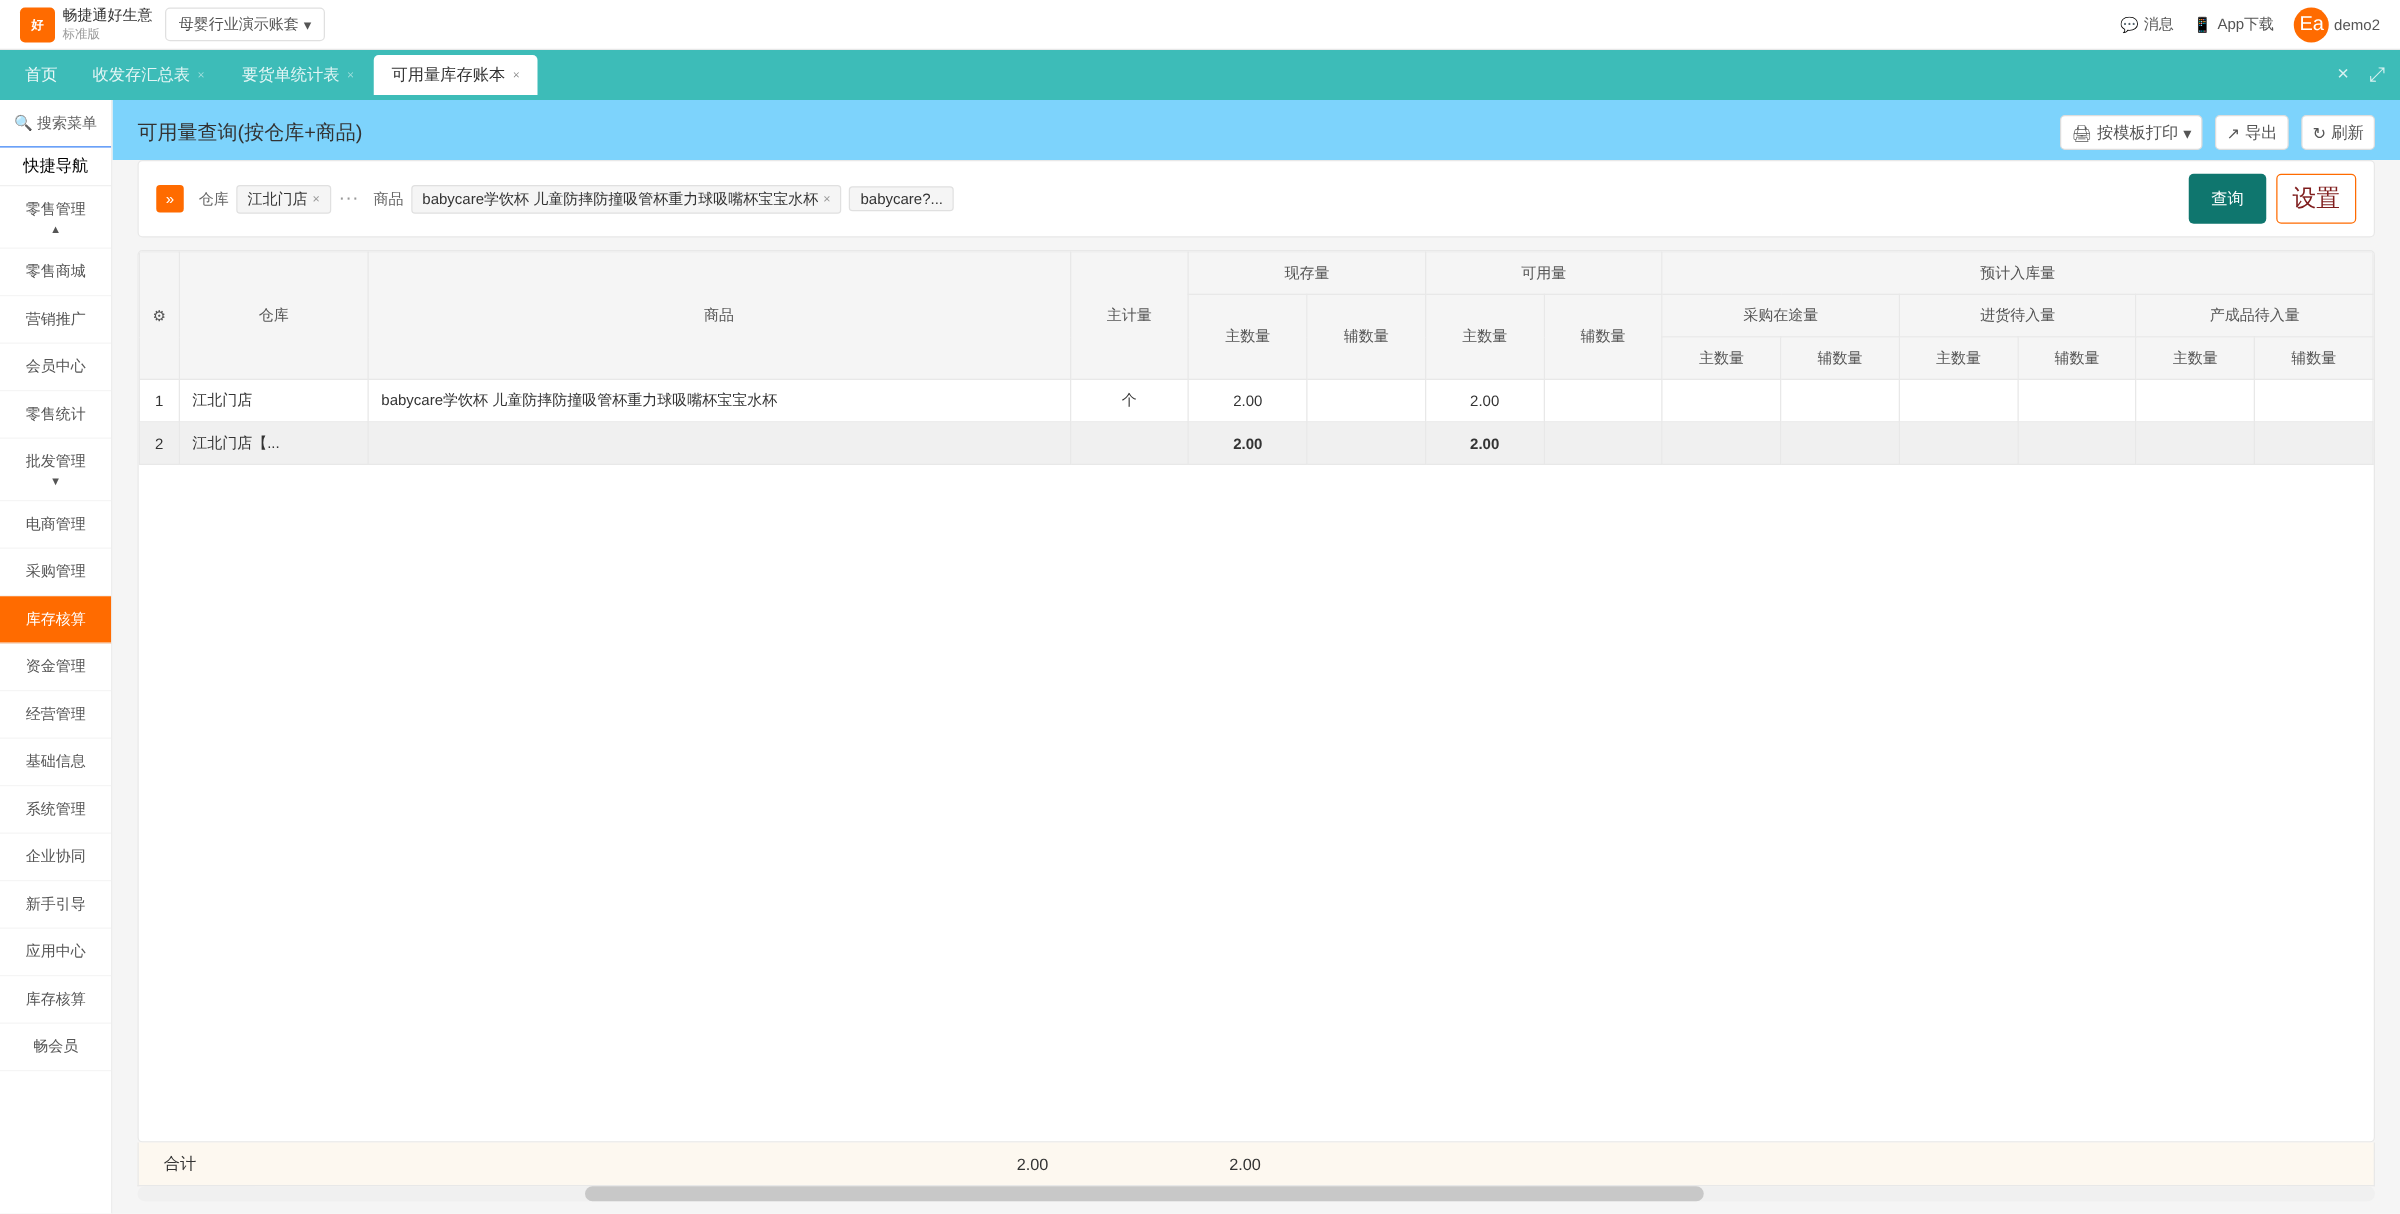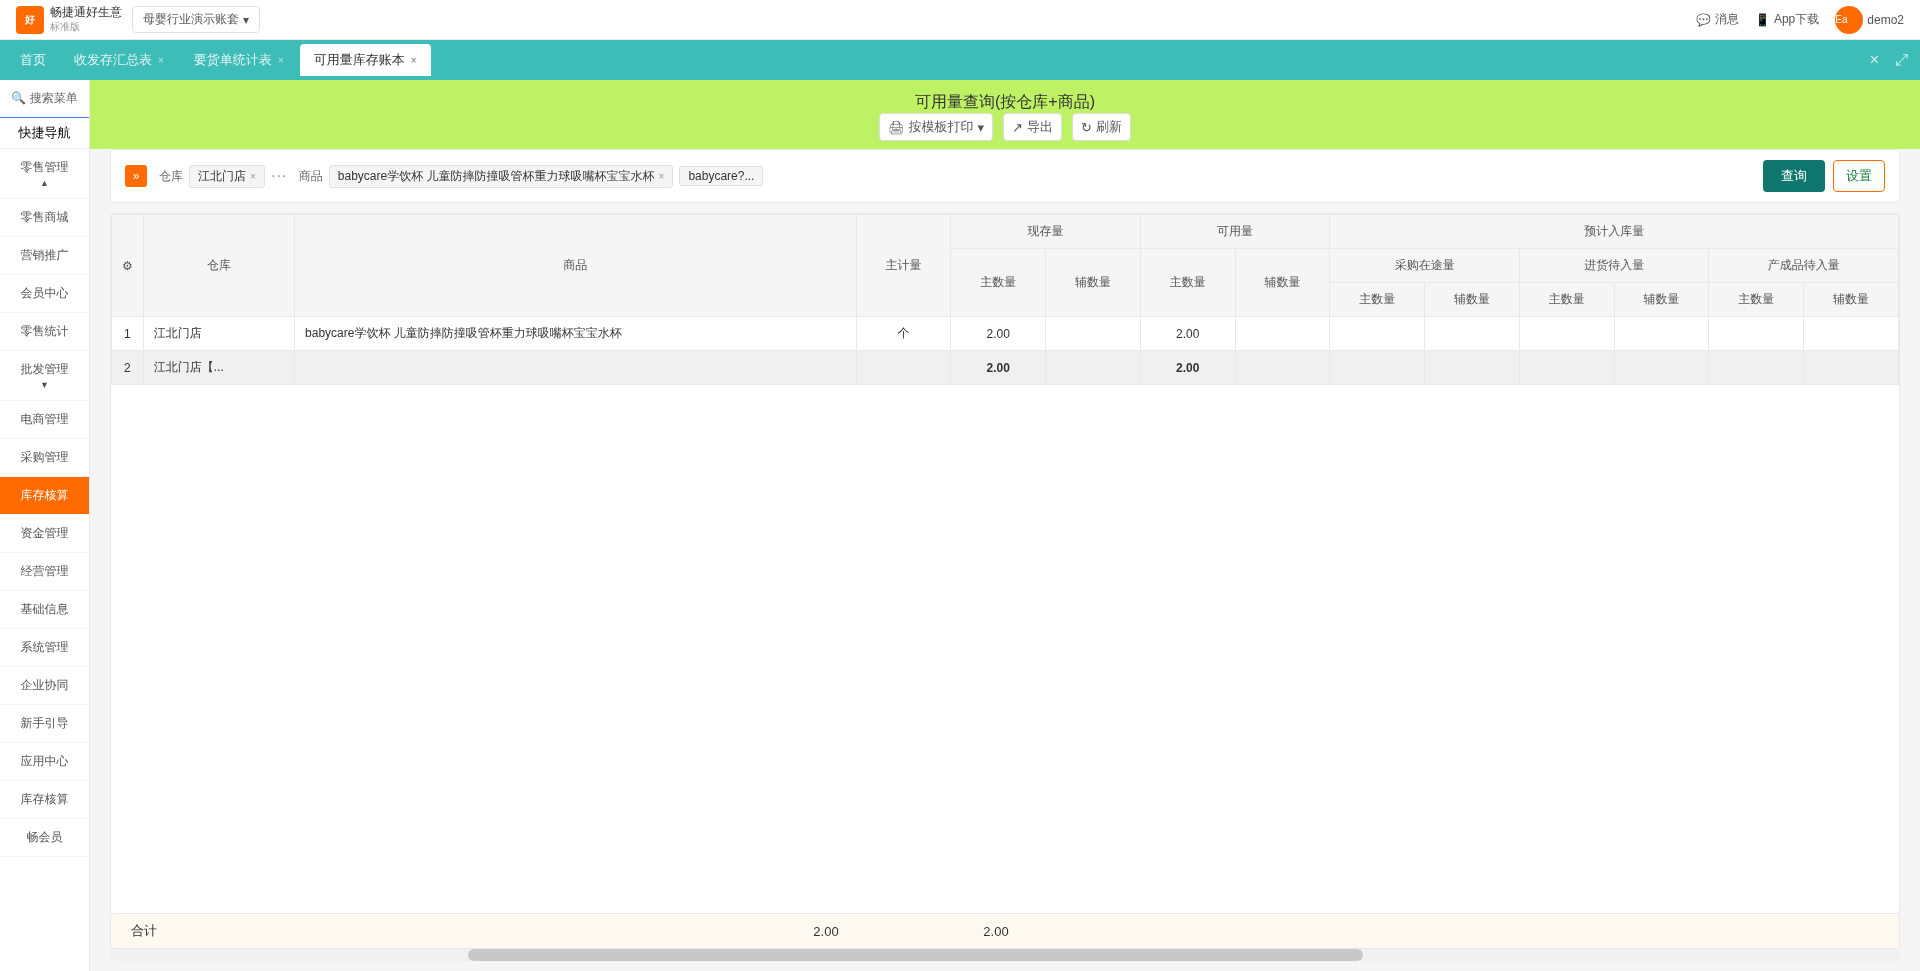--- a/index.html
+++ b/index.html
@@ -19,21 +19,21 @@
     .top-bar-left { display: flex; align-items: center; gap: 10px; }
     .logo-area { display: flex; align-items: center; gap: 6px; }
     .logo-icon { width: 28px; height: 28px; background: #ff6b00; border-radius: 4px; display: flex; align-items: center; justify-content: center; color: #fff; font-size: 10px; font-weight: bold; }
     .logo-text { font-size: 12px; color: #333; line-height: 1.3; }
     .logo-sub { font-size: 10px; color: #999; }
     .industry-selector {
       display: flex; align-items: center; gap: 4px; padding: 4px 10px; border: 1px solid #e0e0e0; border-radius: 4px; cursor: pointer; font-size: 12px; color: #555;
     }
     .top-bar-right { display: flex; align-items: center; gap: 16px; }
     .top-bar-btn { display: flex; align-items: center; gap: 4px; font-size: 12px; color: #555; cursor: pointer; }
-    .avatar { width: 28px; height: 28px; border-radius: 50%; background: #ff6b00; display: flex; align-items: center; color: #fff; font-size: 10px; }
+    .avatar { width: 28px; height: 28px; border-radius: 50%; background: #ff6b00; display: flex; align-items: center; justify-content: center; color: #fff; font-size: 16px; }
 
     
     .tab-bar {
       height: 40px;
       background: #3dbcb8;
       display: flex;
       align-items: center;
       padding: 0 8px;
       gap: 2px;
       flex-shrink: 0;
@@ -42,20 +42,21 @@
       height: 32px;
       padding: 0 14px;
       display: flex;
       align-items: center;
       gap: 6px;
       border-radius: 4px 4px 0 0;
       cursor: pointer;
       font-size: 13px;
       color: rgba(255,255,255,0.85);
       white-space: nowrap;
+      font-family: Liberation Serif, serif;
     }
     .tab.active {
       background: #fff;
       color: #333;
     }
     .tab-close { font-size: 10px; color: inherit; opacity: 0.7; }
     .tab-home { color: rgba(255,255,255,0.9); font-size: 13px; padding: 0 12px; }
     .tab-bar-right { margin-left: auto; display: flex; align-items: center; gap: 8px; }
     .tab-bar-btn { color: rgba(255,255,255,0.8); font-size: 16px; cursor: pointer; padding: 4px; }
 
@@ -103,27 +104,26 @@
     .content-area {
       flex: 1;
       display: flex;
       flex-direction: column;
       overflow: hidden;
       background: #f5f5f5;
     }
 
     
     .page-header {
-      background: #bef264;
+      background: #7dd3fc;
       padding: 12px 20px 8px 20px;
       display: flex;
       align-items: center;
       justify-content: space-between;
       flex-shrink: 0;
-      flex-direction: column;
     }
     .page-title { font-size: 16px; font-weight: 500; color: #333; }
     .page-actions { display: flex; align-items: center; gap: 10px; }
     .action-btn { display: flex; align-items: center; gap: 4px; font-size: 13px; color: #555; cursor: pointer; padding: 4px 8px; border: 1px solid #ddd; border-radius: 4px; background: #fff; }
 
     
     .filter-bar {
       background: #fff;
       margin: 0 20px 10px 20px;
       border-radius: 4px;
@@ -139,21 +139,21 @@
     }
     .filter-group { display: flex; align-items: center; gap: 6px; }
     .filter-label { font-size: 12px; color: #666; white-space: nowrap; }
     .filter-tag {
       display: flex; align-items: center; gap: 4px; background: #f5f5f5; border: 1px solid #e0e0e0; border-radius: 3px; padding: 2px 8px; font-size: 12px; color: #333;
     }
     .filter-tag-close { color: #999; cursor: pointer; font-size: 10px; }
     .filter-dots { color: #999; font-size: 16px; cursor: pointer; }
     .filter-actions { margin-left: auto; display: flex; gap: 8px; }
     .btn-query { background: #0f766e; color: #fff; border: none; border-radius: 4px; padding: 6px 18px; font-size: 13px; cursor: pointer; }
-    .btn-settings { background: #fff; color: #15803d; border: 1px solid #ff6b00; border-radius: 4px; padding: 6px 12px; font-size: 13px; cursor: pointer; }
+    .btn-settings { background: #fff; color: #7f1d1d; border: 1px solid #ff6b00; border-radius: 4px; padding: 6px 12px; font-size: 19px; cursor: pointer; }
 
     
     .table-container {
       flex: 1;
       overflow: auto;
       margin: 0 20px;
       background: #fff;
       border: 1px solid #e8e8e8;
       border-radius: 4px;
     }

